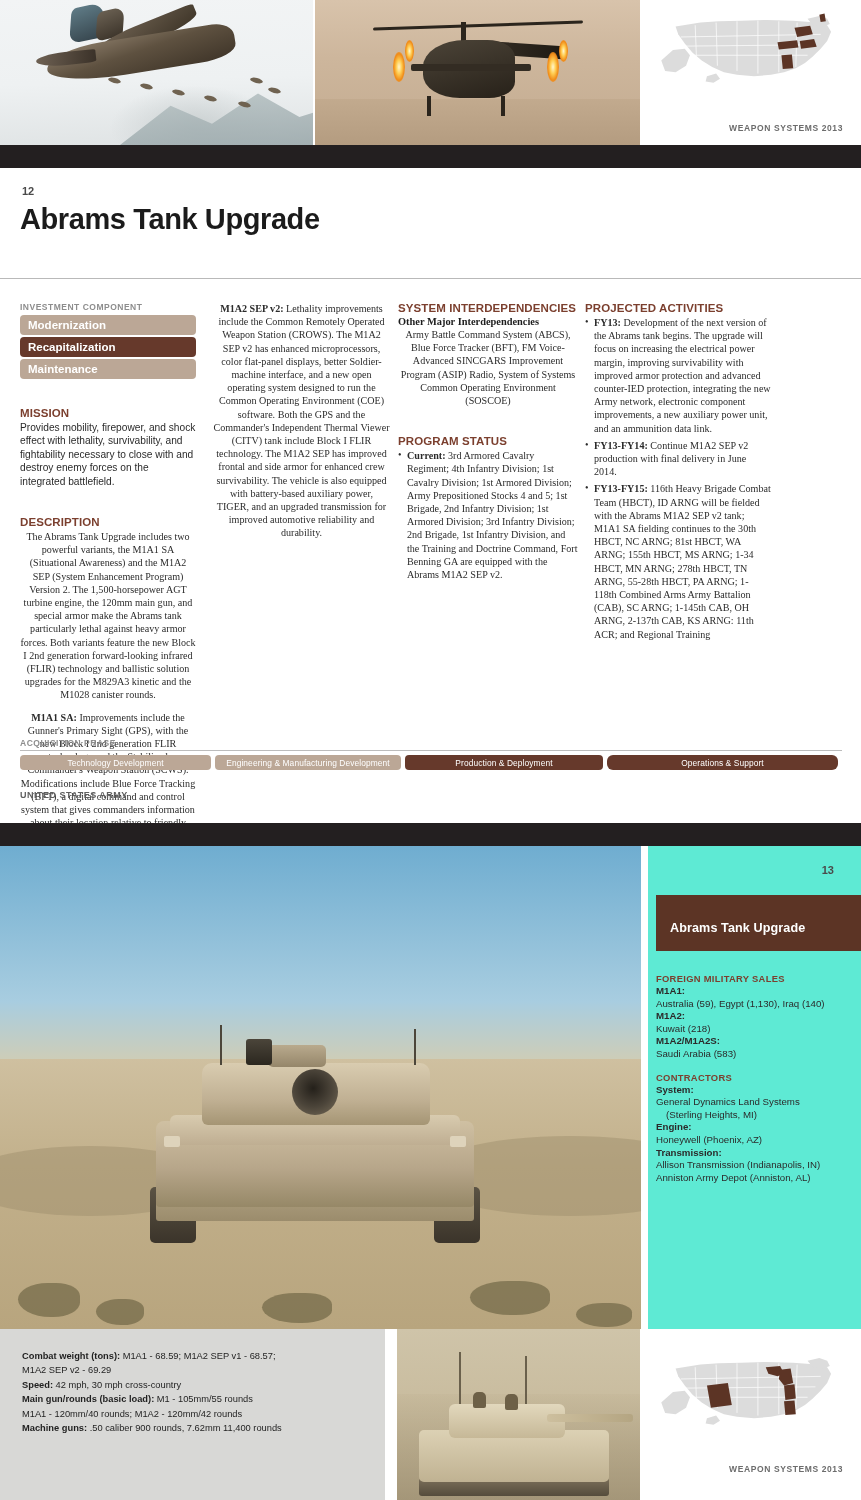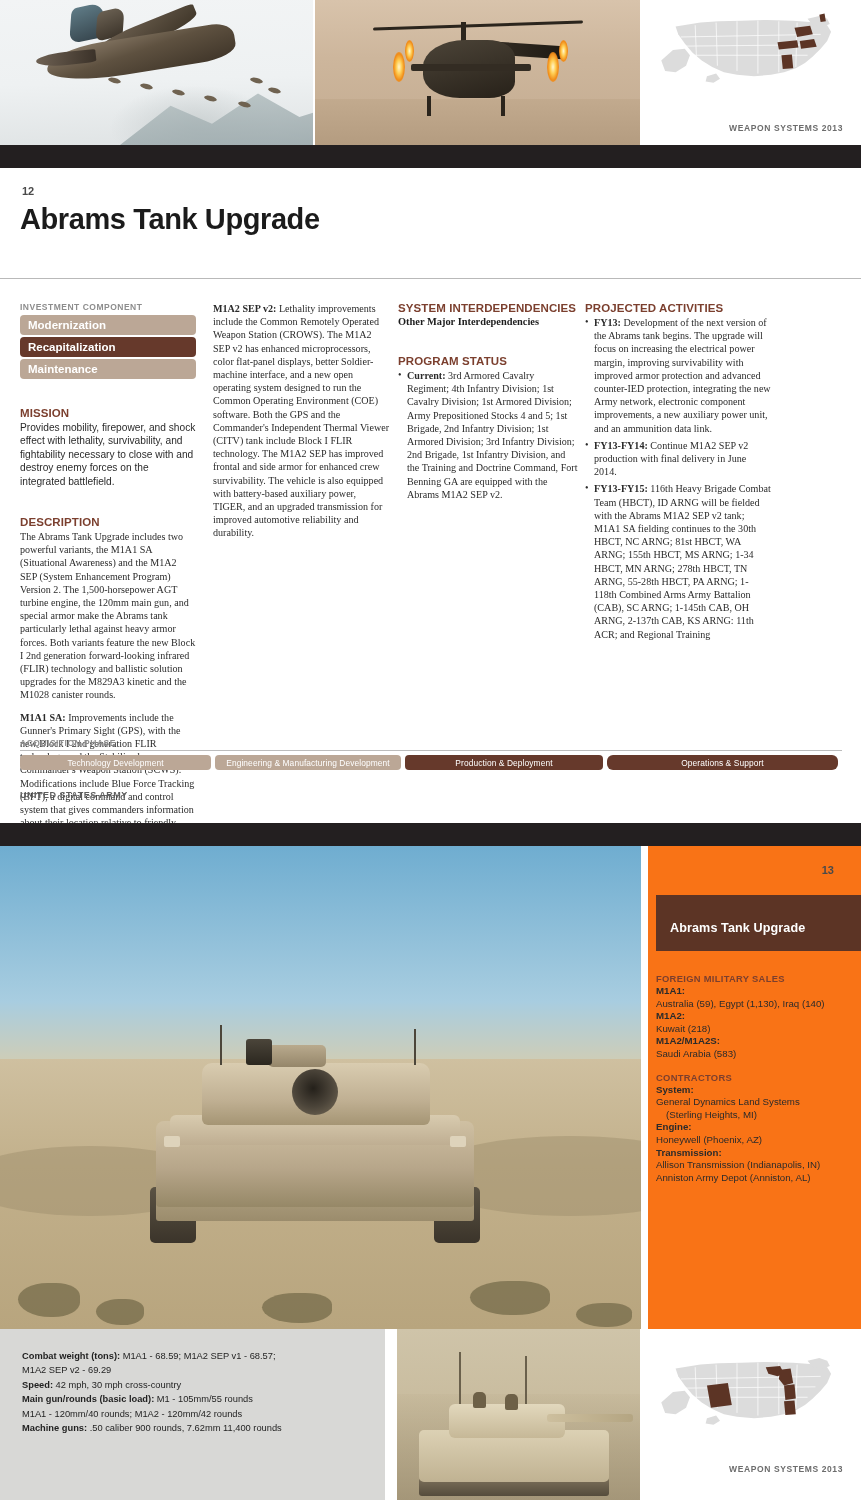--- a/index.html
+++ b/index.html
@@ -124,21 +124,21 @@
   .inv-bar.active { background: #66392b; }
 
   .sec-head {
     font-size: 11.5px; font-weight: 700; color: #7b3f2e;
     letter-spacing: .1px; text-transform: uppercase;
     font-family: "Liberation Sans", sans-serif;
     margin-top: 28px; margin-bottom: 2px;
   }
   .body-txt {
     font-family: "Liberation Serif", serif;
-    font-size: 10.1px; line-height: 13.2px; color: #2b2b2b; text-align: left;
+    font-size: 10.1px; line-height: 13.2px; color: #2b2b2b; text-align: center;
   }
   .body-sans {
     font-family: "Liberation Sans", sans-serif;
     font-size: 10.2px; line-height: 13.4px; color: #2b2b2b;
   }
   .body-txt p { margin-bottom: 9px; }
   .sub-bold { font-weight: 700; font-family: "Liberation Serif", serif; }
   .sub-head-serif { font-family: "Liberation Serif", serif; font-weight: 700; font-size: 10.4px; color: #1d1d1d; margin-bottom: 1px; }
   ul.blist { list-style: none; }
   ul.blist li {
@@ -218,21 +218,21 @@
     position: absolute; bottom: 0; width: 46px; height: 56px;
     background: linear-gradient(180deg,#5b5344 0%, #3b342a 100%); border-radius: 5px;
   }
   .t-skirt {
     position: absolute; left: 6px; bottom: 22px; width: 318px; height: 40px;
     background: linear-gradient(180deg,#b5a687 0%, #9b8c6c 100%); border-radius: 3px;
   }
   .t-light { position: absolute; width: 16px; height: 11px; background: #ded3bb; border-radius: 2px; }
   .t-antenna { position: absolute; width: 2px; background: #4c463a; }
 
-  .side-col { position: absolute; left: 648px; top: 0; width: 213px; height: 483px; background: #f97316; }
+  .side-col { position: absolute; left: 648px; top: 0; width: 213px; height: 483px; background: #5eead4; }
   .folio.p13f { position: absolute; right: 27px; top: 18px; left: auto; }
   .title-band {
     position: absolute; left: 656px; top: 49px; width: 205px; height: 56px; background: #5c3425;
   }
   .title-band span {
     position: absolute; left: 14px; top: 26px;
     font-size: 12.6px; font-weight: 700; color: #ffffff; letter-spacing: .1px;
     font-family: "Liberation Sans", sans-serif;
   }
   .side-body { position: absolute; left: 656px; top: 127px; width: 200px; }
@@ -361,20 +361,21 @@
 
       <div class="col c2">
         <div class="body-txt">
           <p><span class="sub-bold">M1A2 SEP v2:</span><span> Lethality improvements include the Common Remotely Operated Weapon Station (CROWS). The M1A2 SEP v2 has enhanced microprocessors, color flat-panel displays, better Soldier-machine interface, and a new open operating system designed to run the Common Operating Environment (COE) software. Both the GPS and the Commander's Independent Thermal Viewer (CITV) tank include Block I FLIR technology. The M1A2 SEP has improved frontal and side armor for enhanced crew survivability. The vehicle is also equipped with battery-based auxiliary power, TIGER, and an upgraded transmission for improved automotive reliability and durability.</span></p>
         </div>
       </div>
 
       <div class="col c3">
         <div class="sec-head" style="margin-top:0">SYSTEM INTERDEPENDENCIES</div>
         <div class="sub-head-serif">Other Major Interdependencies</div>
+        <div class="body-txt">Army Battle Command System (ABCS), Blue Force Tracker (BFT), FM Voice-Advanced SINCGARS Improvement Program (ASIP) Radio, System of Systems Common Operating Environment (SOSCOE)</div>
 
         <div class="sec-head">PROGRAM STATUS</div>
         <ul class="blist">
           <li><span class="lead">Current:</span><span> 3rd Armored Cavalry Regiment; 4th Infantry Division; 1st Cavalry Division; 1st Armored Division; Army Prepositioned Stocks 4 and 5; 1st Brigade, 2nd Infantry Division; 1st Armored Division; 3rd Infantry Division; 2nd Brigade, 1st Infantry Division, and the Training and Doctrine Command, Fort Benning GA are equipped with the Abrams M1A2 SEP v2.</span></li>
         </ul>
       </div>
 
       <div class="col c4">
         <div class="sec-head" style="margin-top:0">PROJECTED ACTIVITIES</div>
         <ul class="blist">

